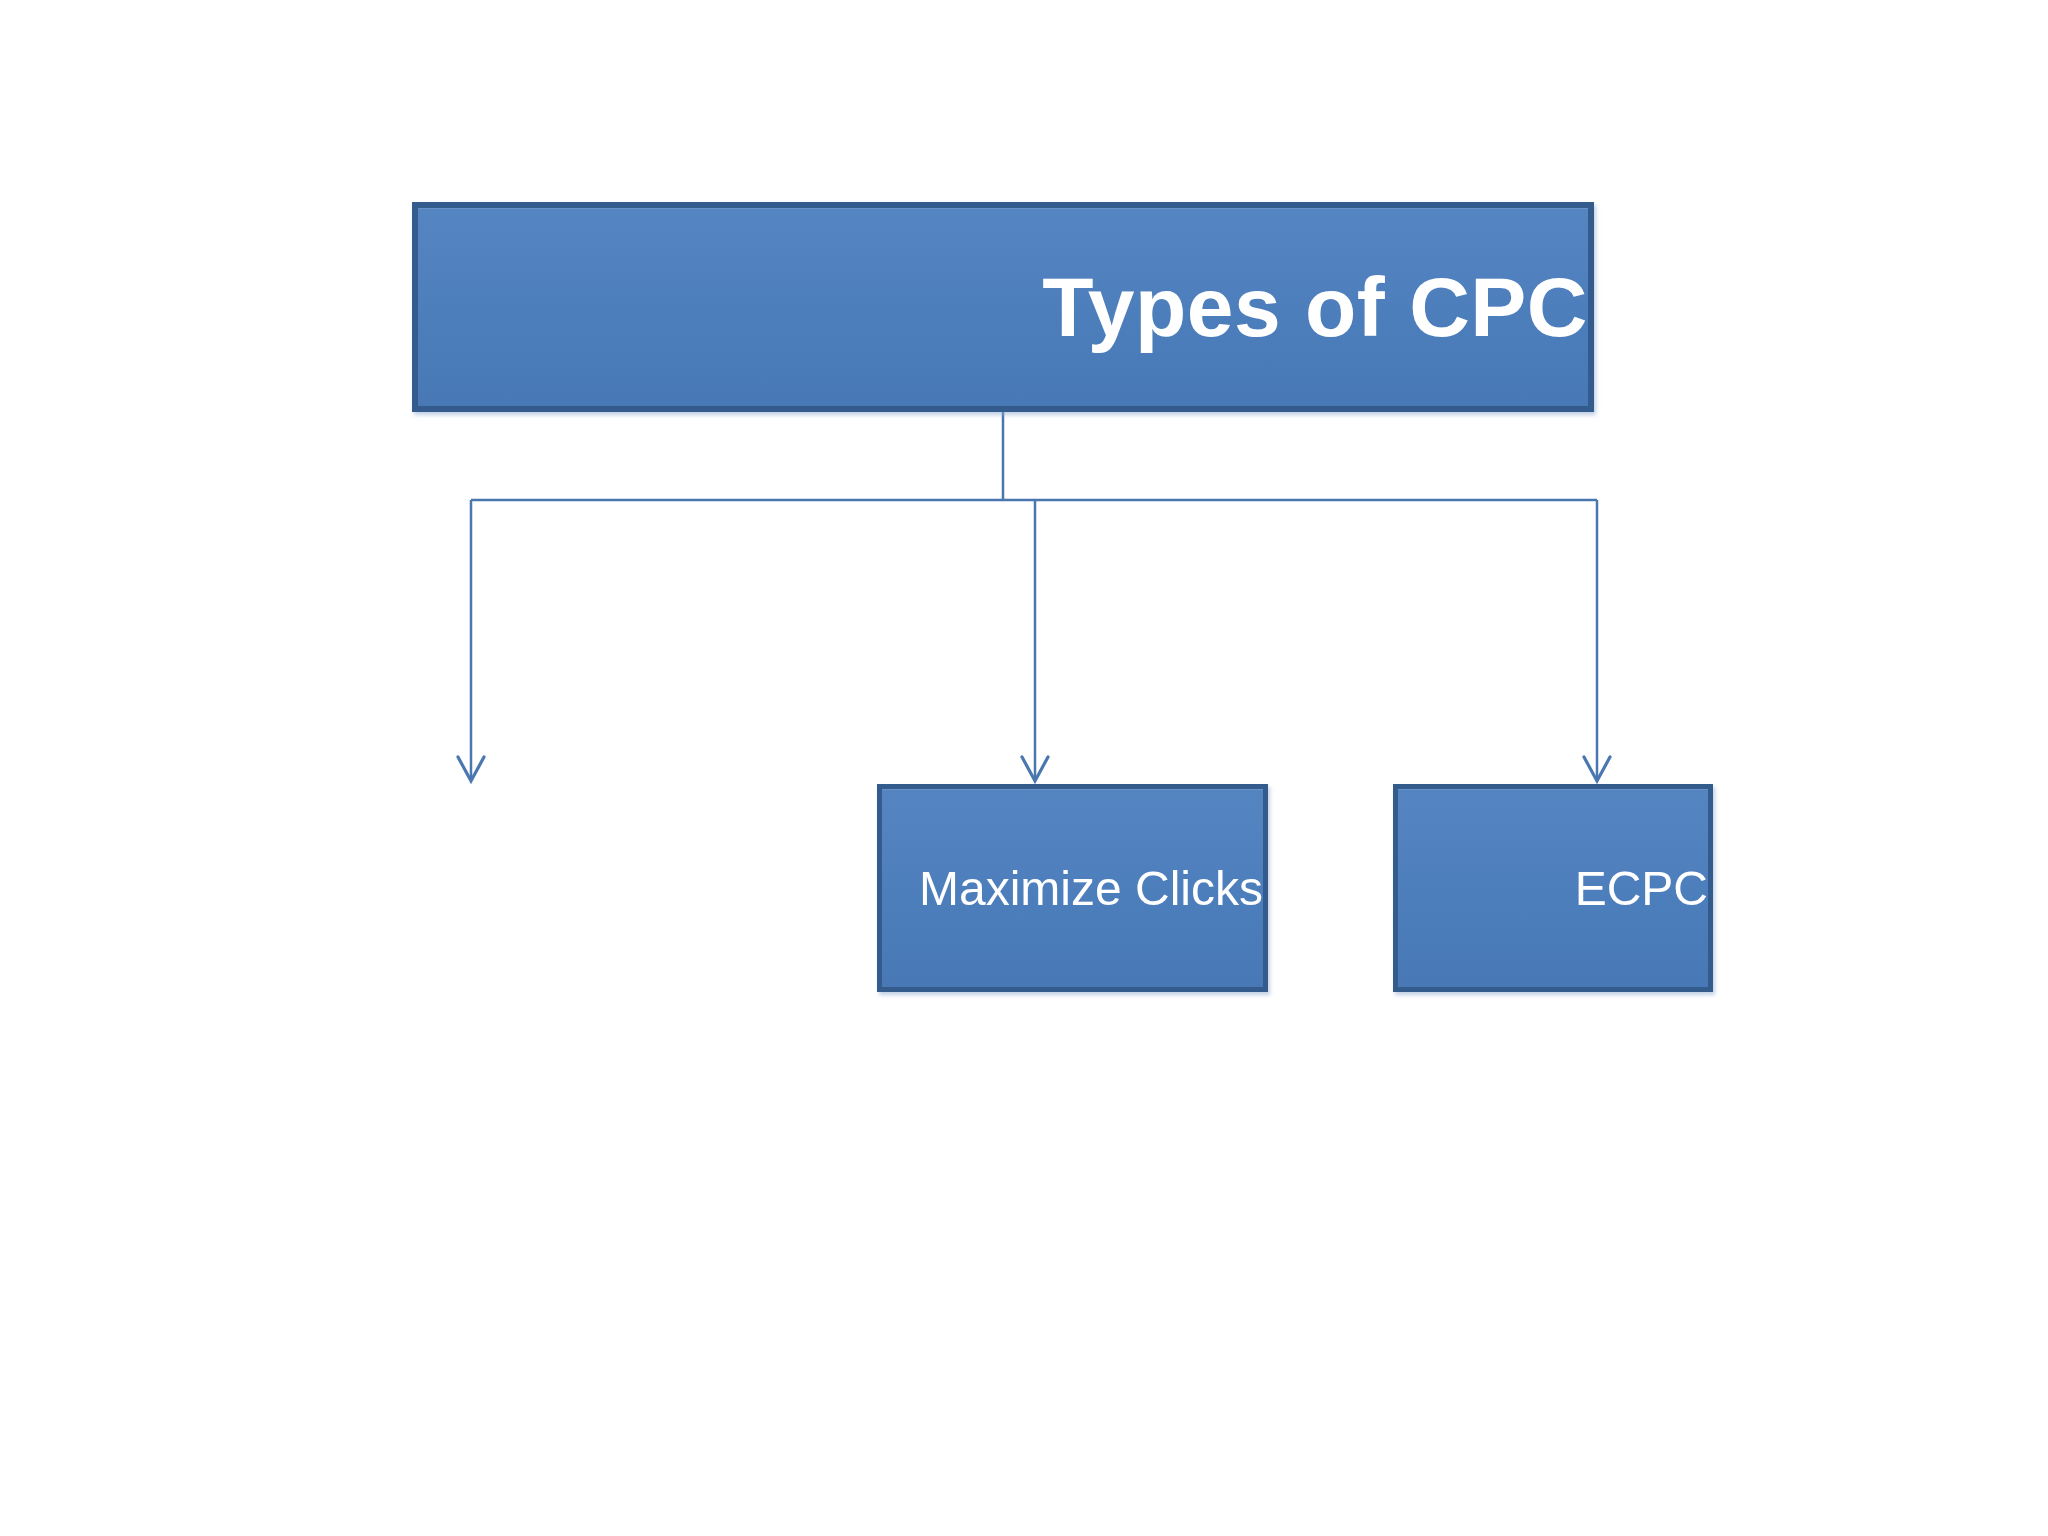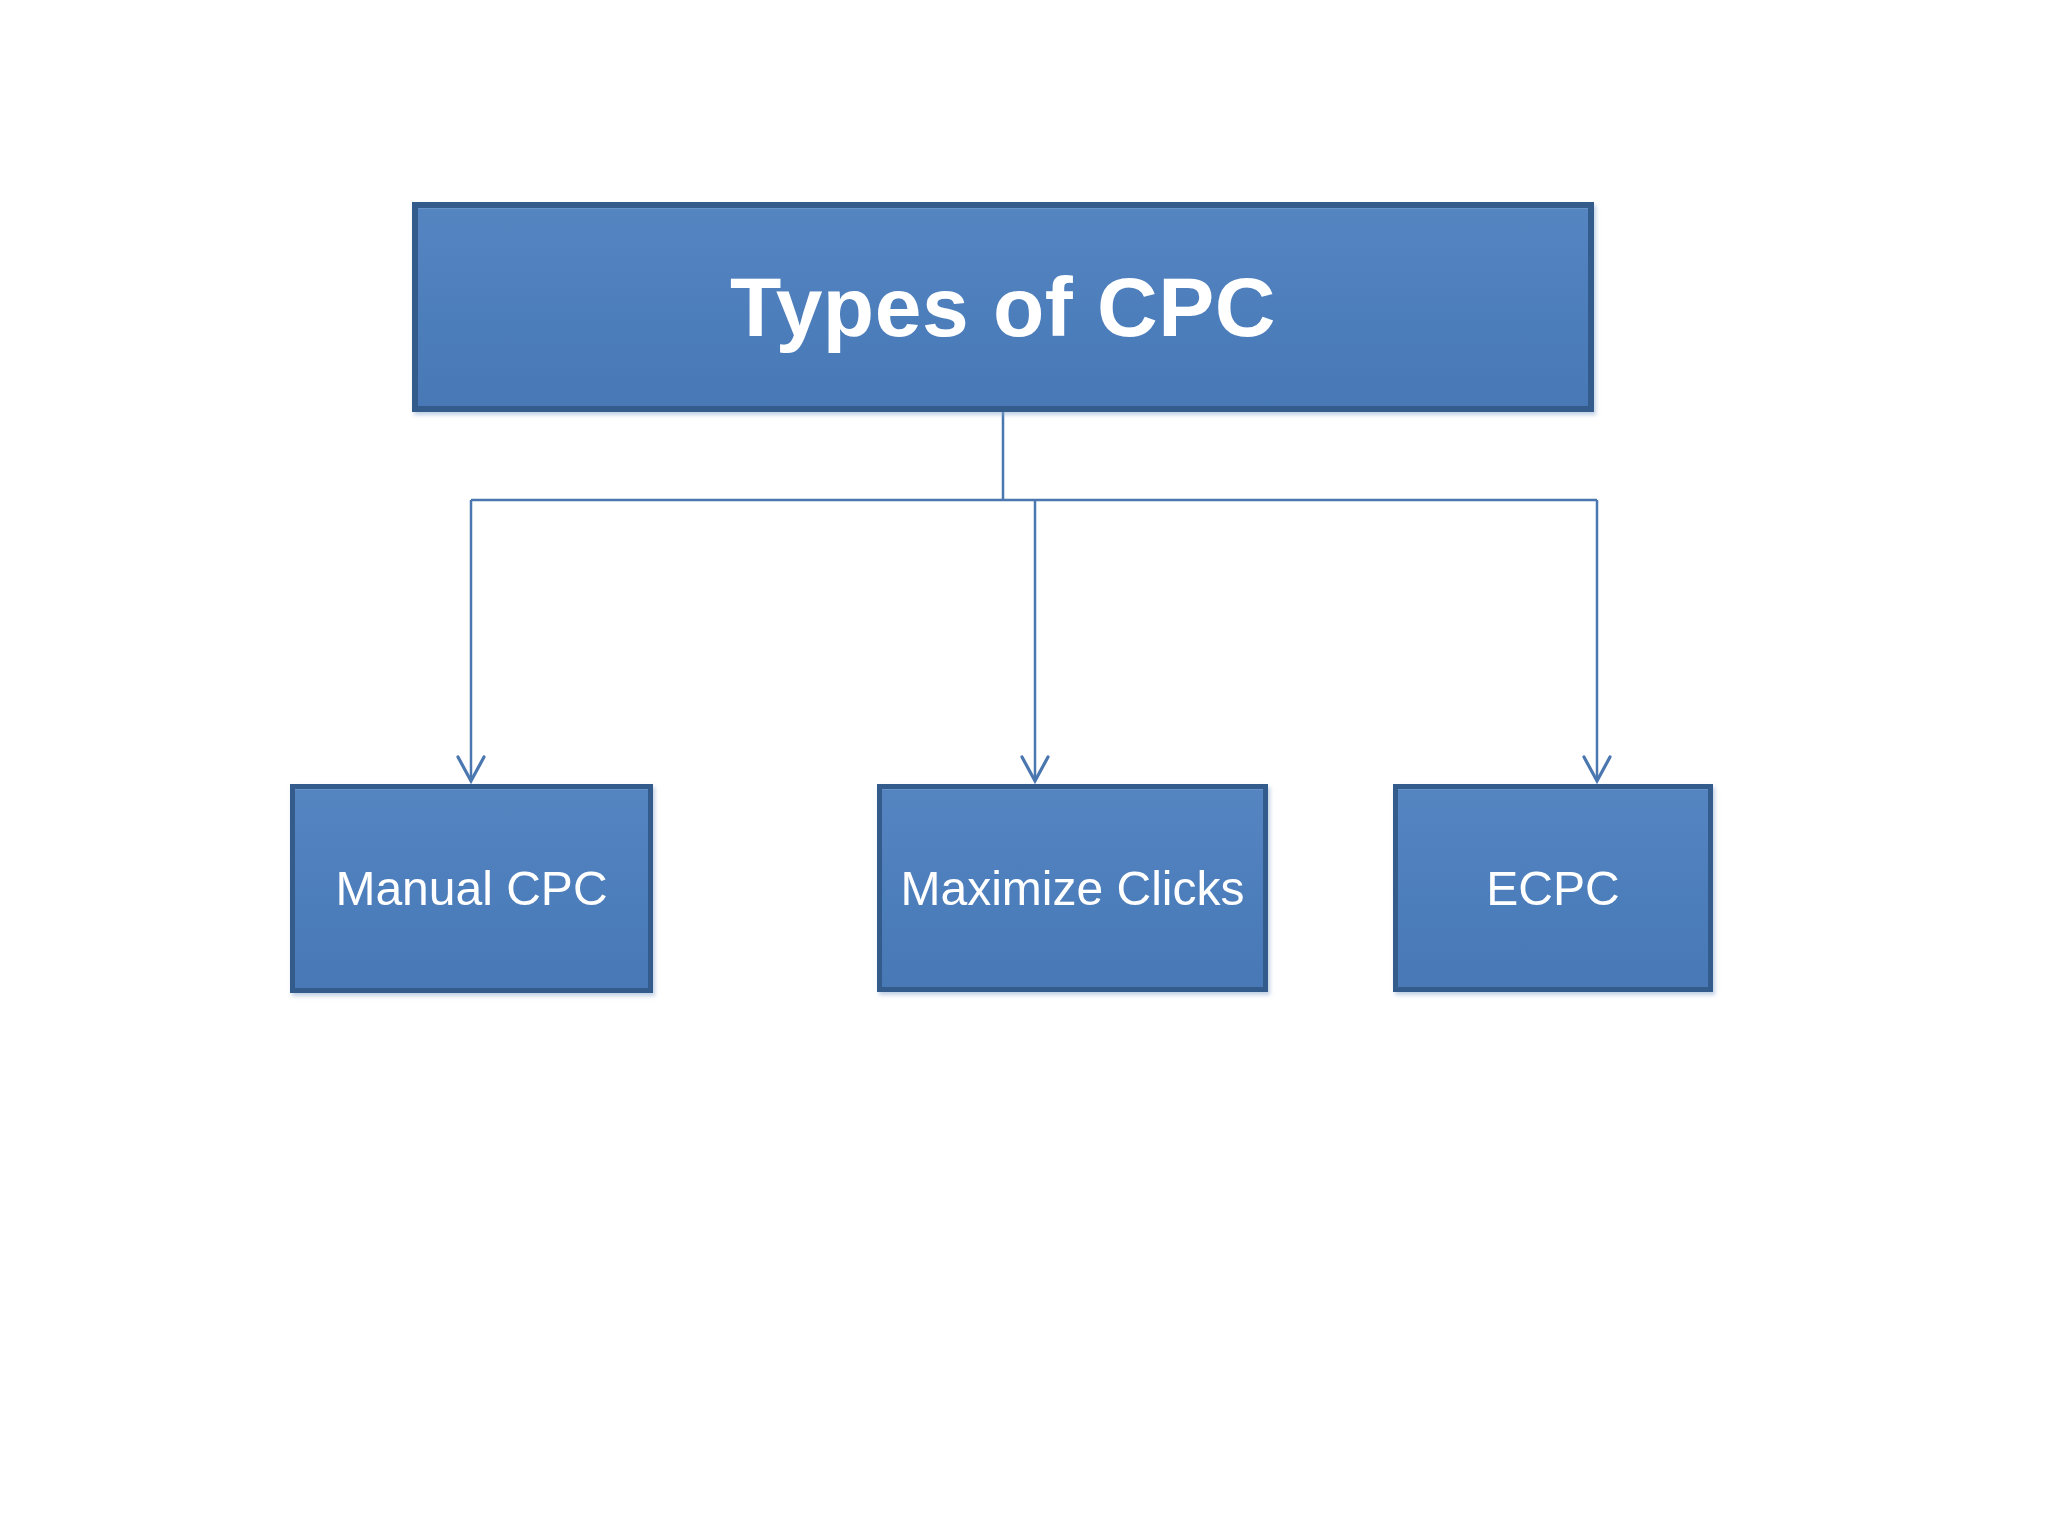--- a/index.html
+++ b/index.html
@@ -39,21 +39,21 @@
   .connector-layer line { stroke-width: 2.5; }
   .connector-layer polyline { stroke-width: 3.2; stroke-linecap: round; stroke-linejoin: miter; }
   .node {
     position: absolute;
     box-sizing: border-box;
     background: linear-gradient(180deg, var(--node-fill-light) 0%, var(--node-fill) 55%, #4878B6 100%);
     border: 5px solid var(--node-border);
     box-shadow: 2px 3px 4px rgba(140,170,205,0.55), inset 0 1px 0 rgba(255,255,255,0.12);
     display: flex;
     align-items: center;
-    justify-content: center;
+    justify-content: flex-end;
     color: var(--text);
     text-align: center;
   }
   .node.root {
     left: 412px;
     top: 202px;
     width: 1182px;
     height: 210px;
     border-width: 6px;
     font-size: 84px;
@@ -87,23 +87,20 @@
     <polyline points="1022,757 1035,781 1048,757"></polyline>
 
     <line x1="1597" y1="500" x2="1597" y2="779"></line>
     <polyline points="1584,757 1597,781 1610,757"></polyline>
   </svg>
 
   <div class="node root">
     <span>Types of CPC</span>
   </div>
 
-  <div class="node child child-0">
-    <span>Manual CPC</span>
-  </div>
 
   <div class="node child child-1">
     <span>Maximize Clicks</span>
   </div>
 
   <div class="node child child-2">
     <span>ECPC</span>
   </div>
 
 </div>

